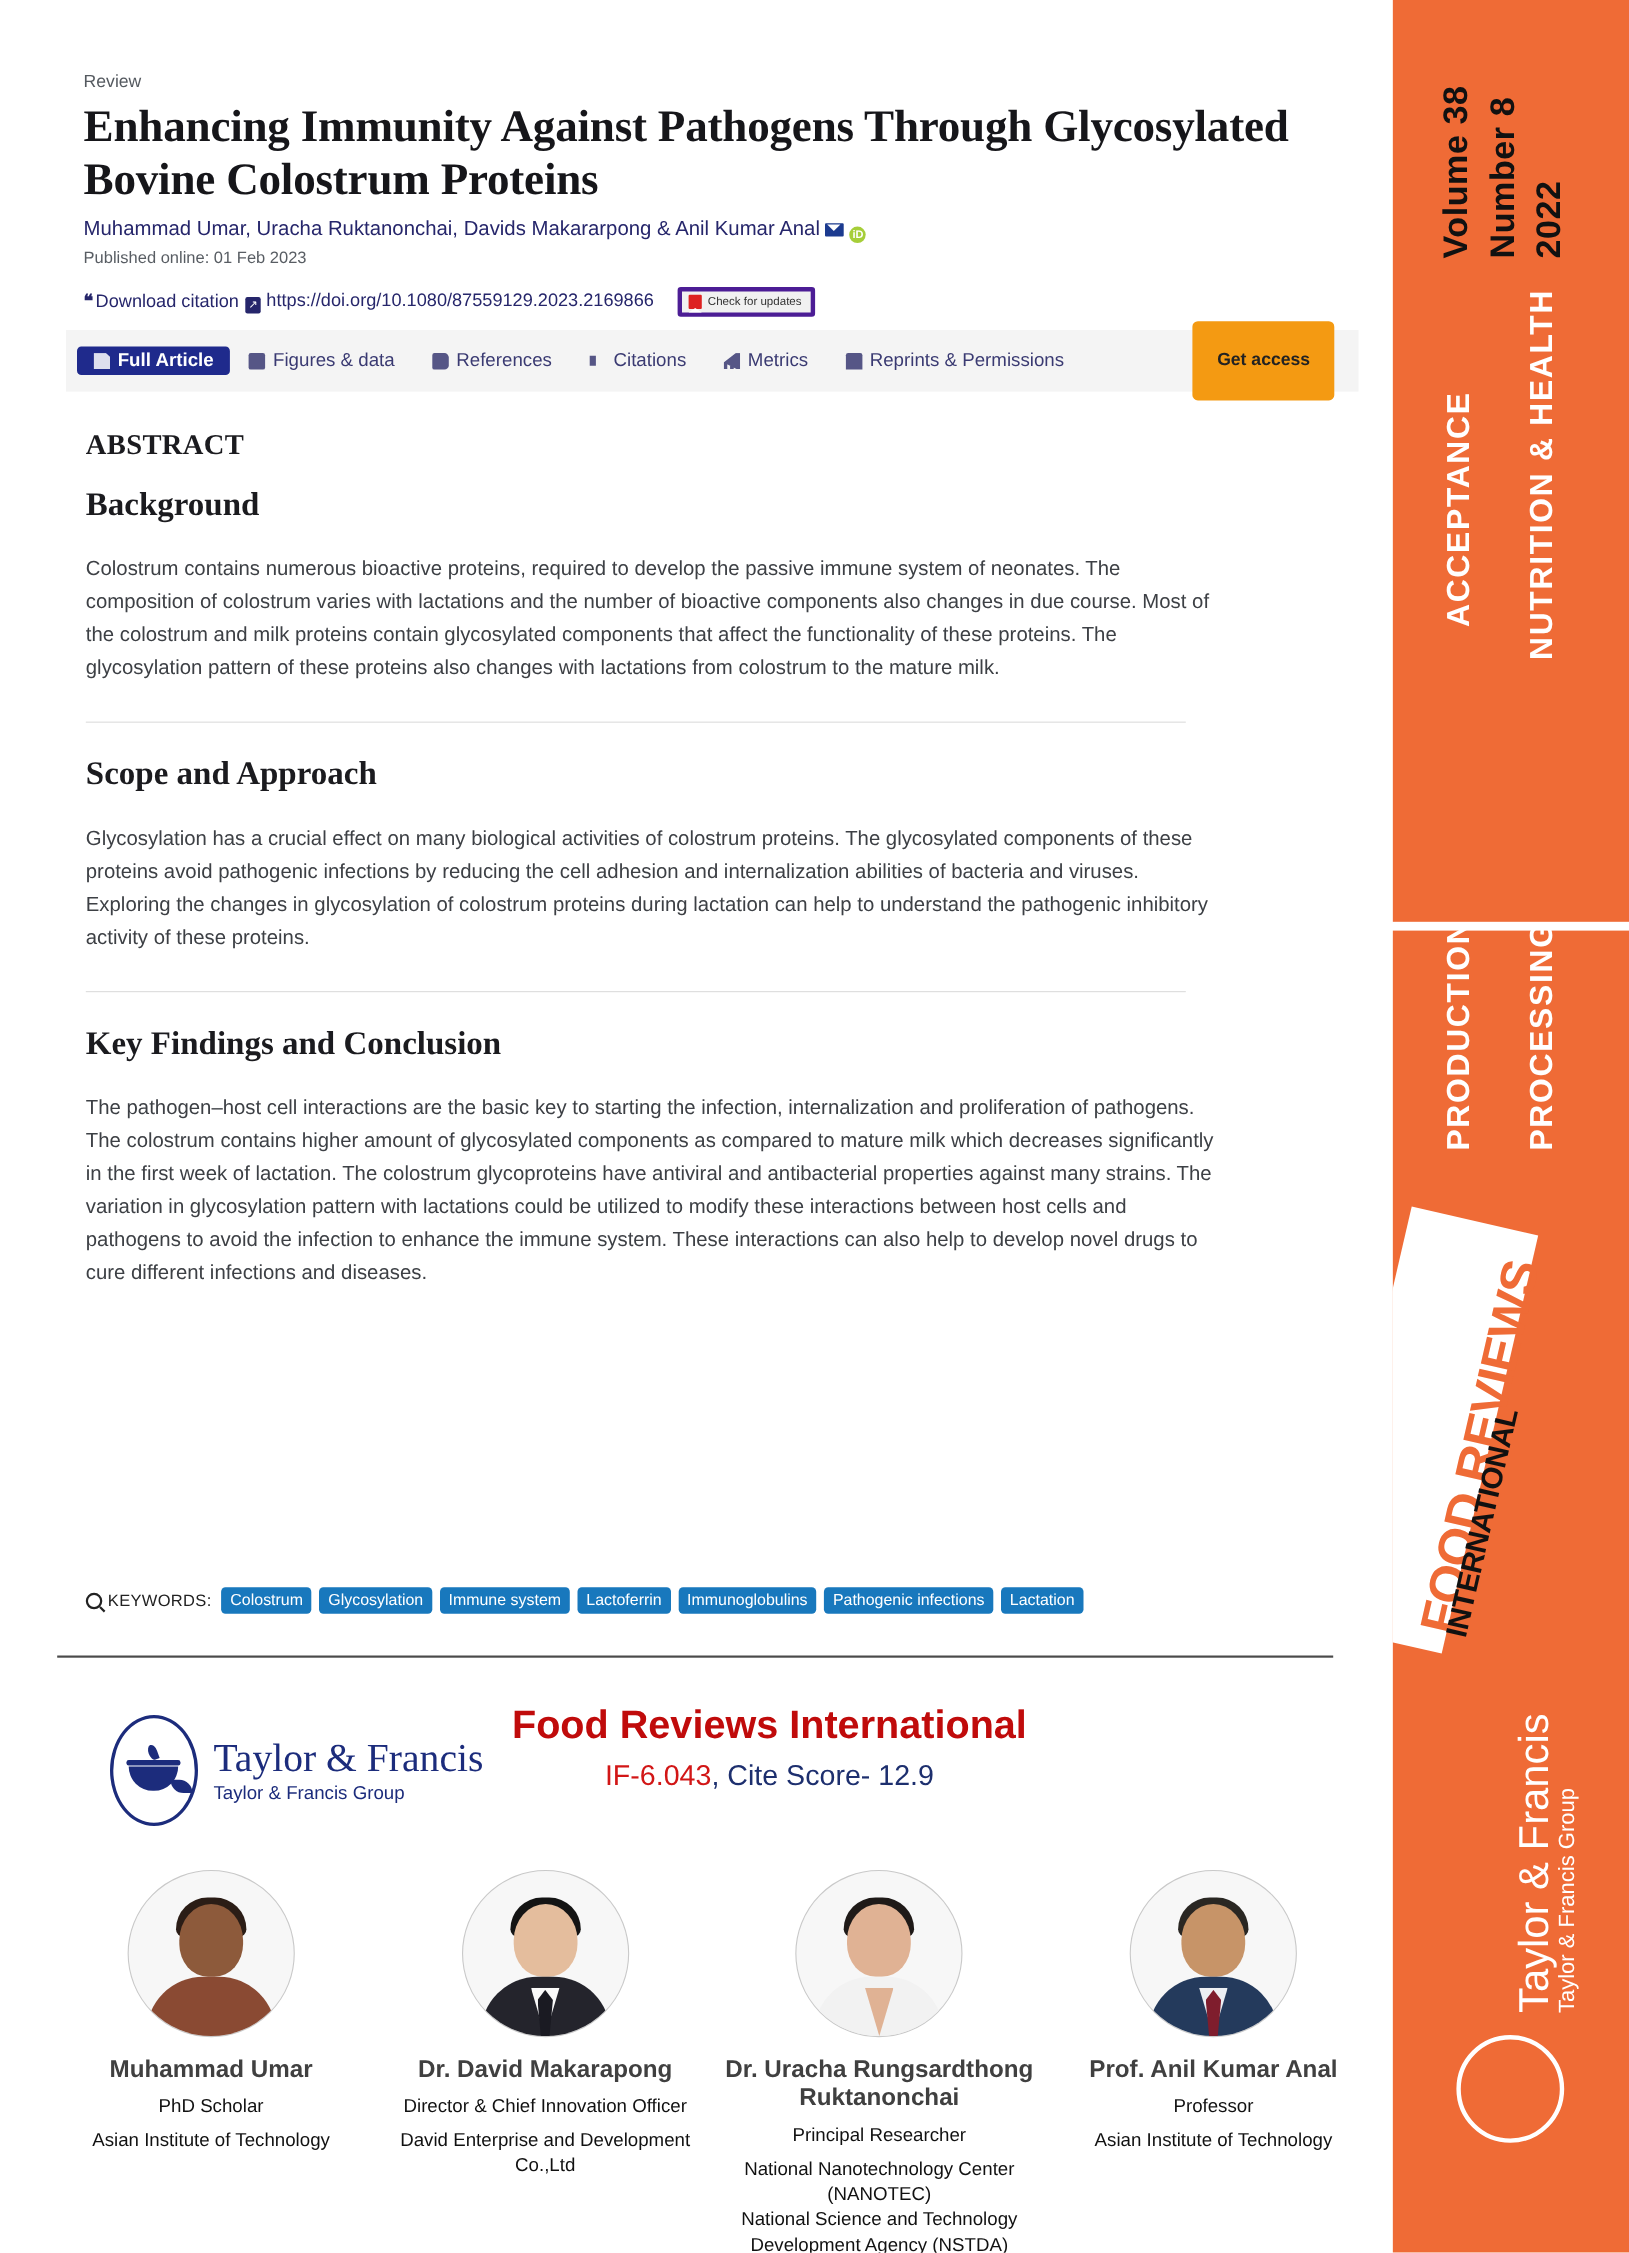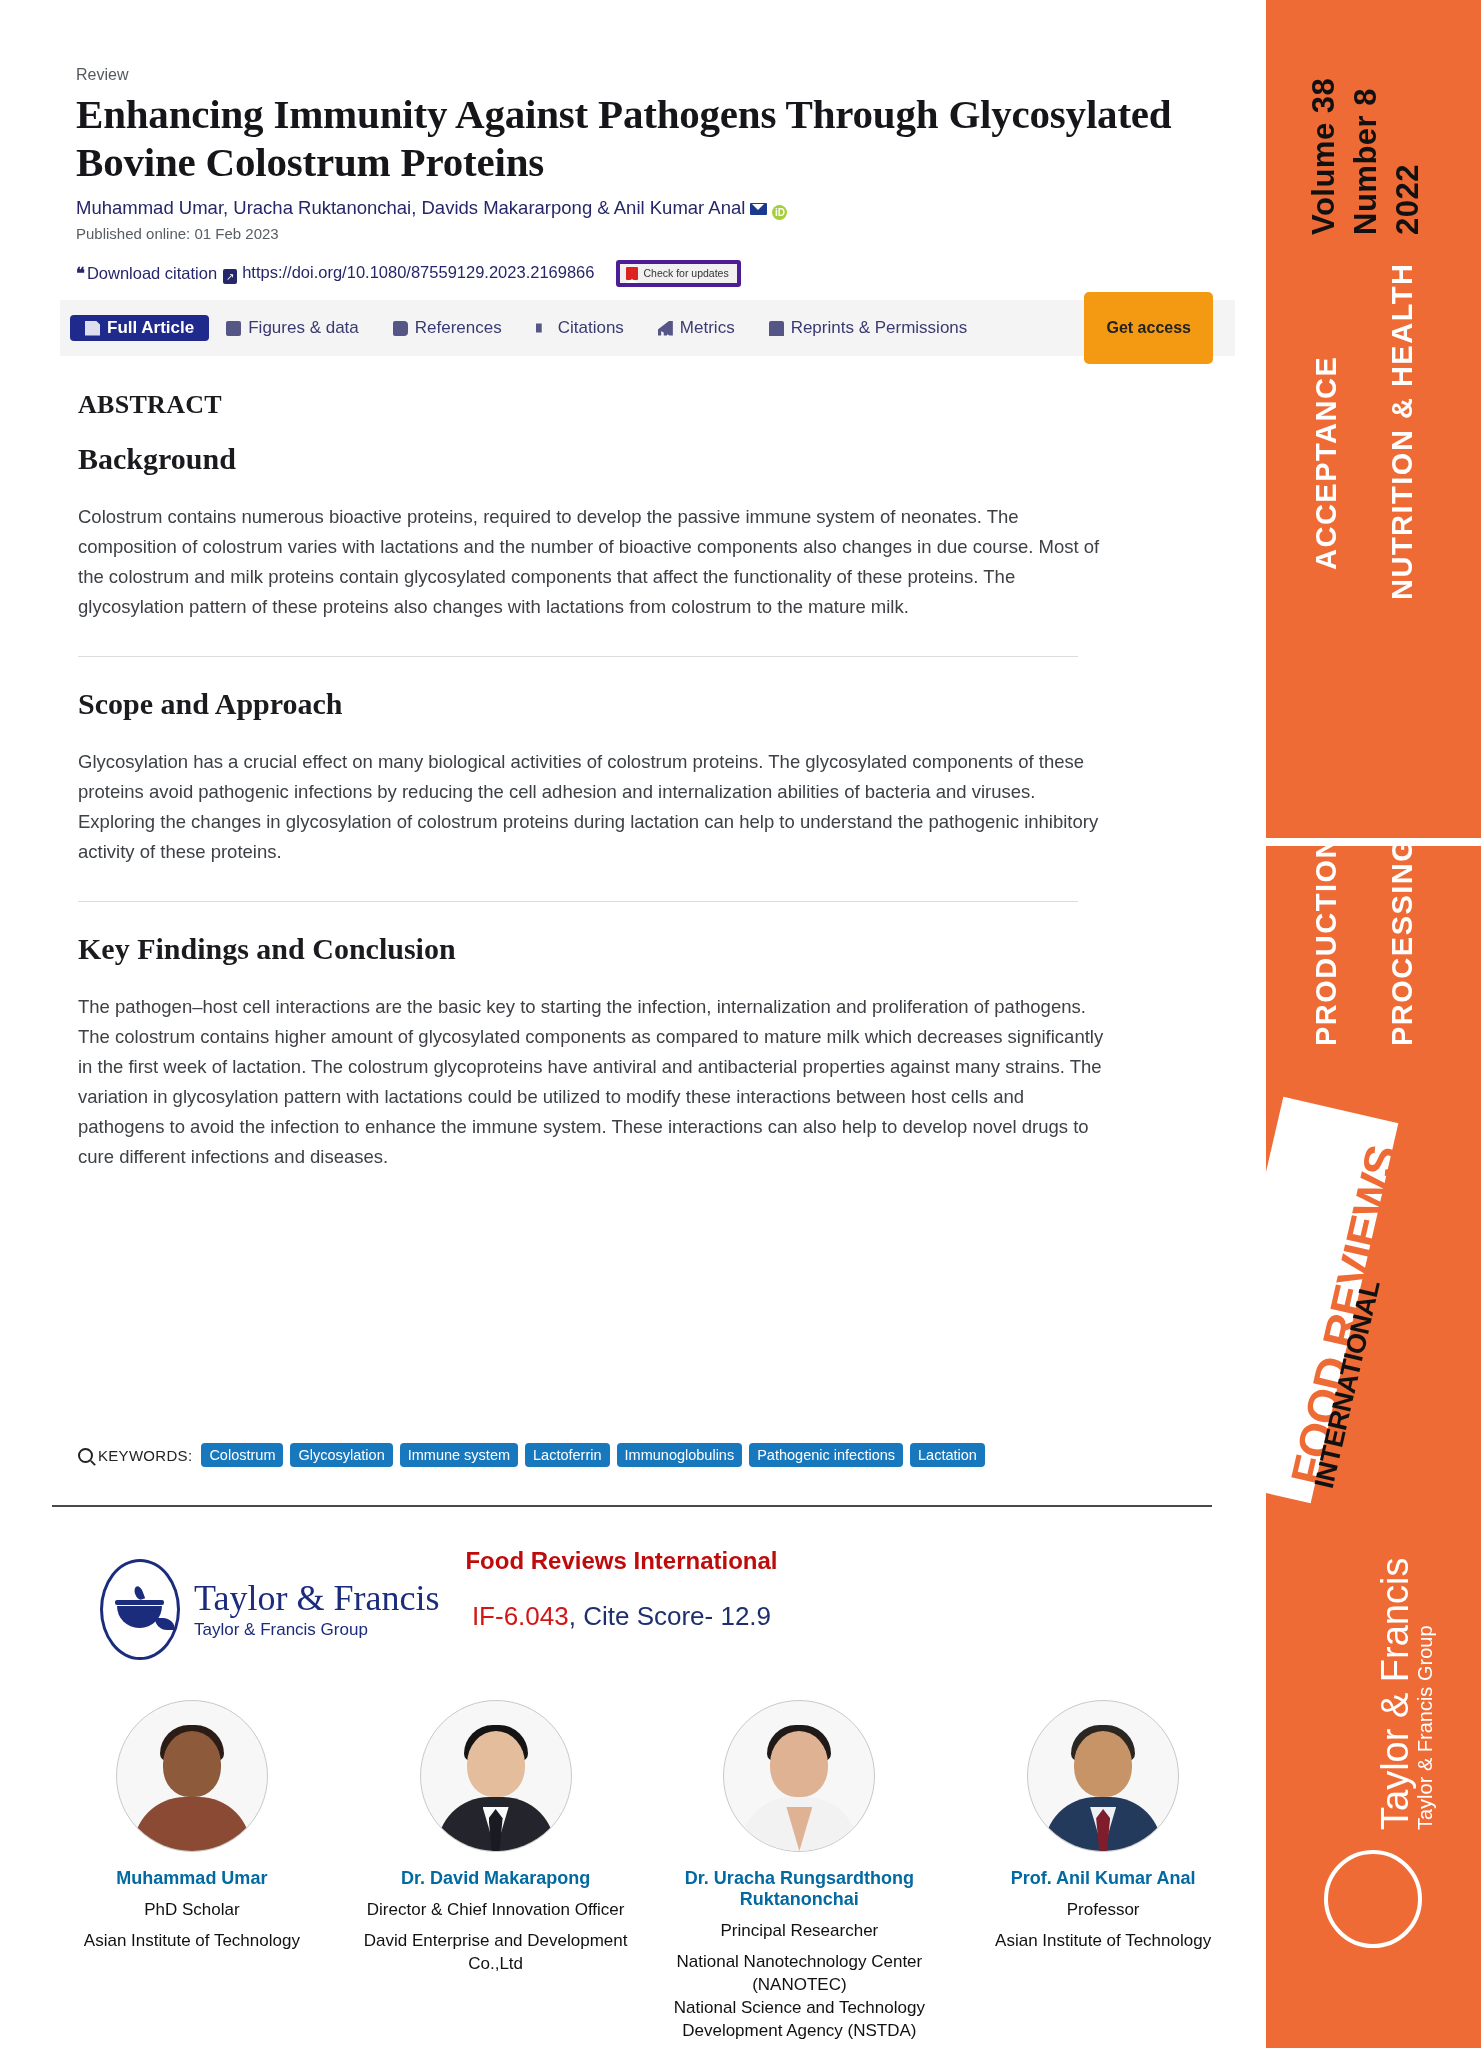--- a/index.html
+++ b/index.html
@@ -420,24 +420,24 @@
     color: #1c2c7c;
     line-height: 1;
   }
   .tf-text-sub {
     font-size: 17px;
     color: #1c2c7c;
     margin-top: 4px;
   }
   .jinfo { margin-top: 12px; }
   .jname {
-    font-size: 24px;
+    font-size: 36px;
     font-weight: bold;
     color: #c00b0b;
-    margin-bottom: 26px;
+    margin-bottom: 10px;
     text-align: center;
   }
   .jmetrics {
     font-size: 26px;
     color: #1d2f6e;
     text-align: center;
   }
   .jmetrics .if { color: #d21616; }
 
   
@@ -493,23 +493,23 @@
     background:#f2f2f2;
     clip-path: polygon(50% 100%, 0 0, 100% 0);
   }
   .av-tie {
     position:absolute; left:50%; bottom:0;
     width: 14px; height: 42px;
     transform: translateX(-50%);
     clip-path: polygon(50% 0, 100% 22%, 78% 100%, 22% 100%, 0 22%);
   }
   .gname {
-    font-size: 18px;
-    font-weight: bold;
-    color: #0369a1;
+    font-size: 22px;
+    font-weight: bold;
+    color: #404040;
     margin-bottom: 10px;
   }
   .grole {
     font-size: 17px;
     color: #111;
     line-height: 1.35;
     margin-bottom: 8px;
   }
   .gaff {
     font-size: 17px;

